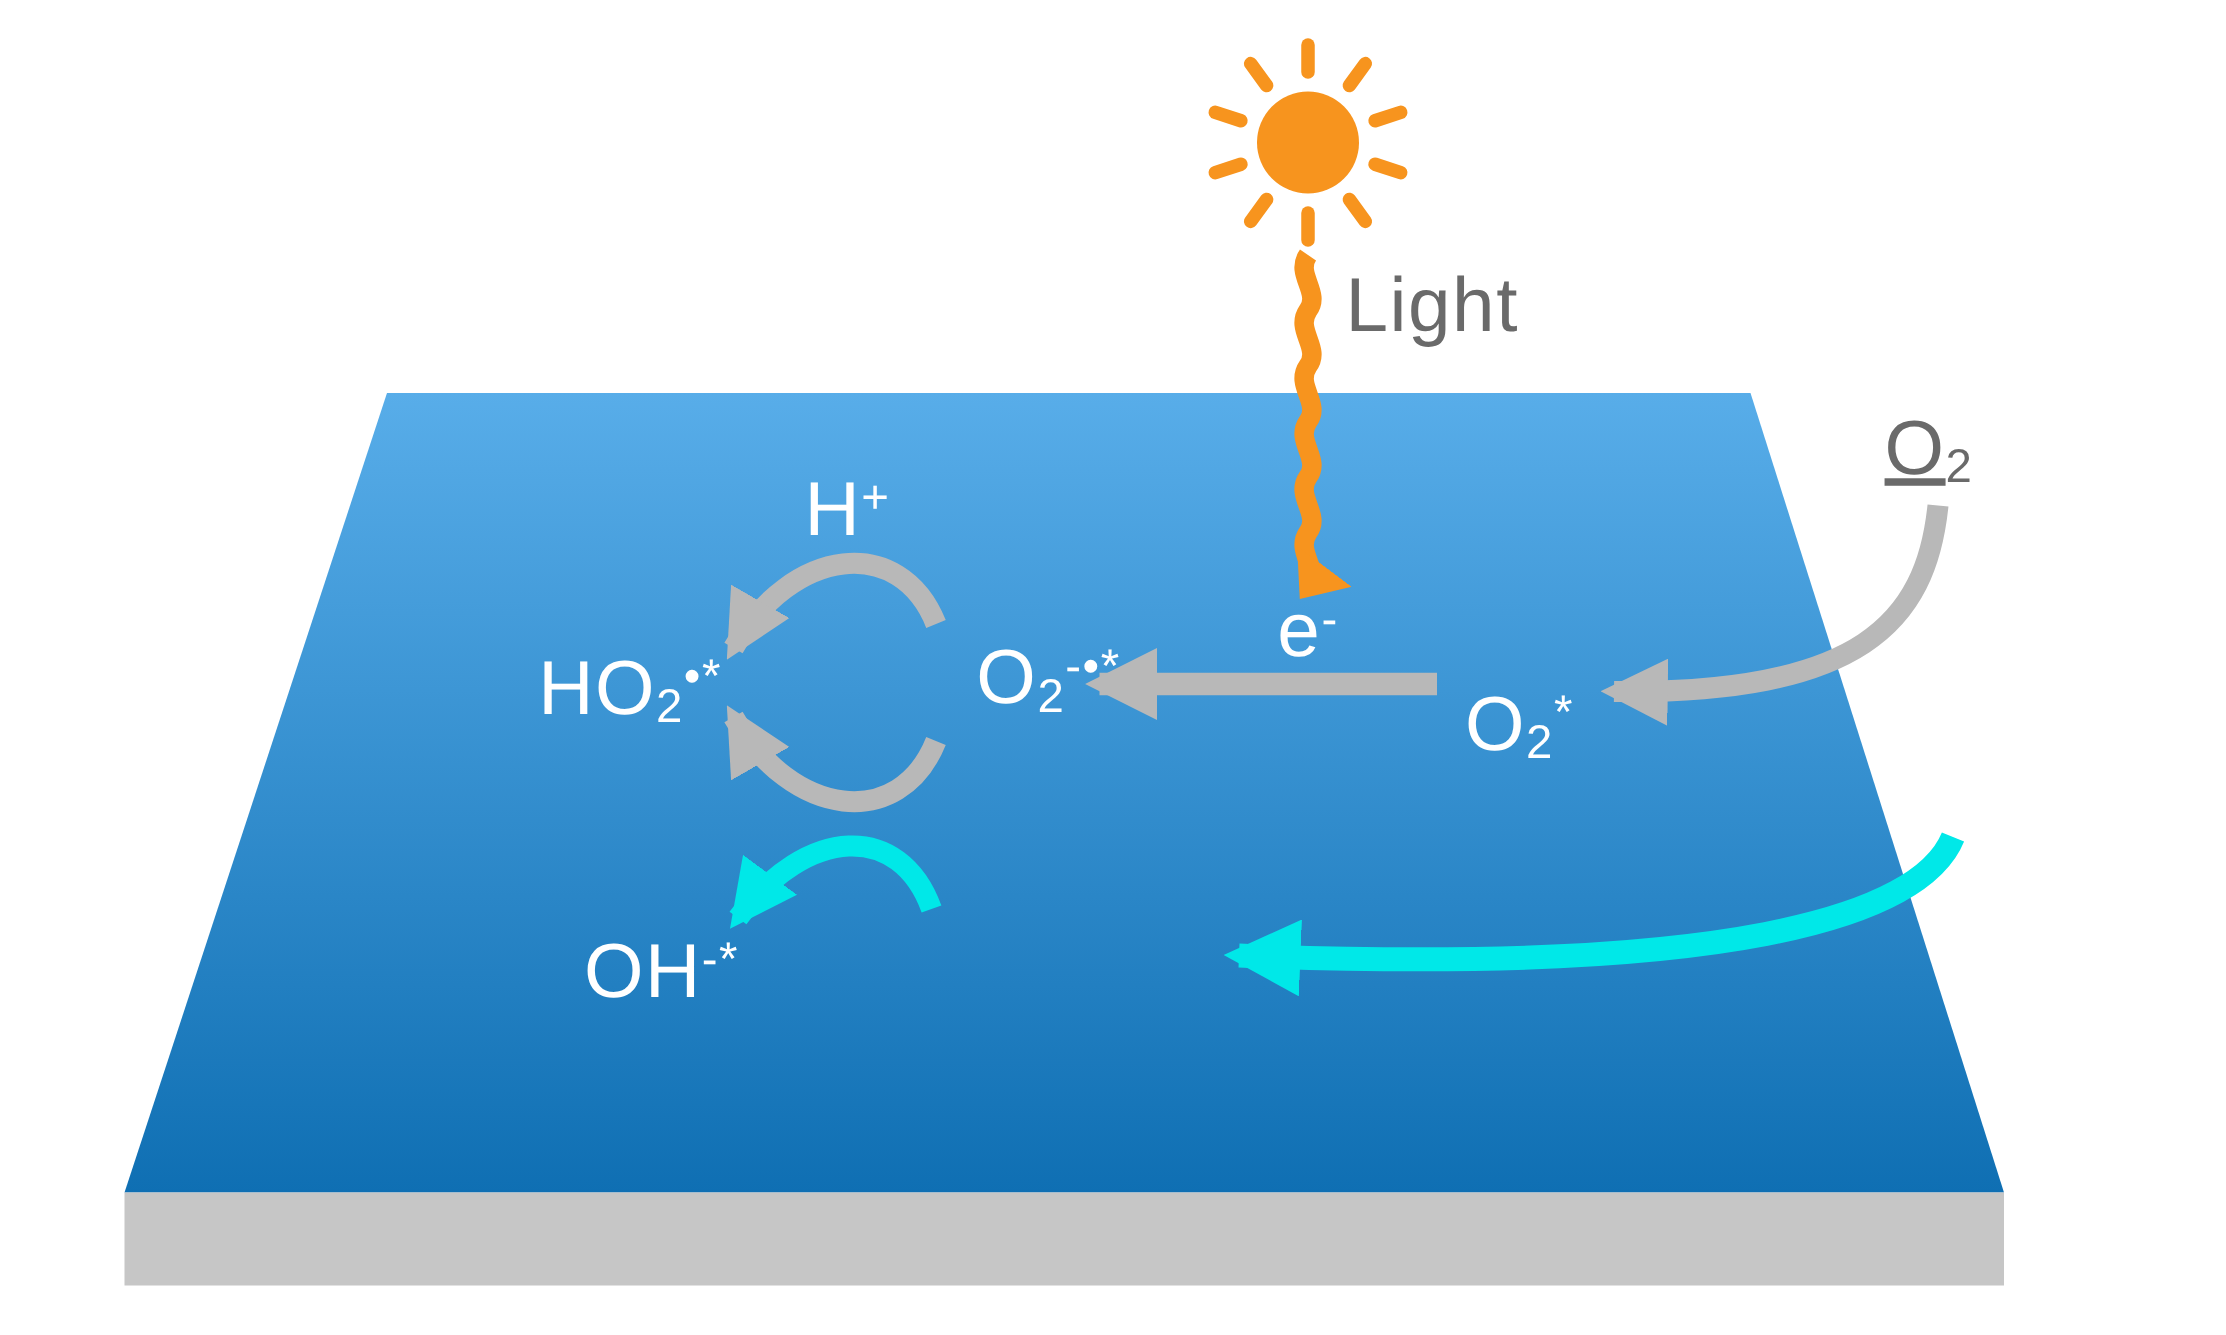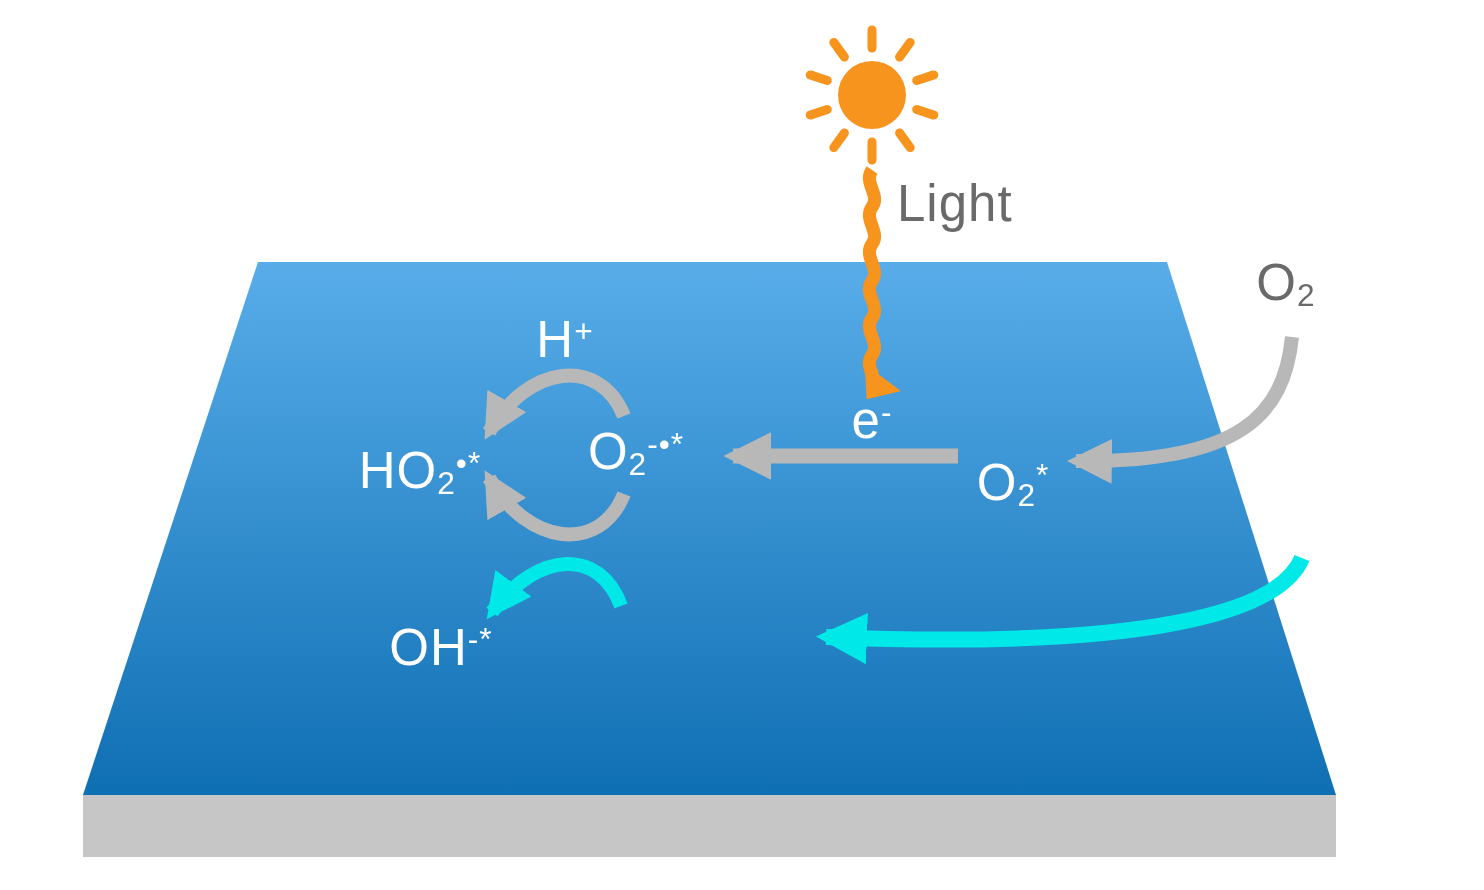--- a/index.html
+++ b/index.html
@@ -96,35 +96,35 @@
   </div>
 
   <div class="lbl" style="left:872px;top:420px;">
     <span>e</span><span class="sp">-</span>
   </div>
 
   <div class="lbl" style="left:565px;top:339px;">
     <span>H</span><span class="sp">+</span>
   </div>
 
-  <div class="lbl" style="left:420px;top:472px;">
+  <div class="lbl" style="left:420px;top:460px;">
     <span>HO</span><span class="sb">2</span><span class="sp">•*</span>
   </div>
 
-  <div class="lbl" style="left:636px;top:453px;">
+  <div class="lbl" style="left:699px;top:453px;">
     <span>O</span><span class="sb">2</span><span class="sp">-•*</span>
   </div>
 
   <div class="lbl" style="left:1013px;top:484px;">
     <span>O</span><span class="sb">2</span><span class="sp">*</span>
   </div>
 
   <div class="lbl" style="left:441px;top:647px;">
     <span>OH</span><span class="sp">-*</span>
   </div>
 
 
-  <div class="lbl gray" style="left:1286px;top:284px;">
+  <div class="lbl gray" style="left:1286px;top:300px;text-decoration:underline;">
     <span>O</span><span class="sb">2</span>
   </div>
 
 
 </div>
 
 </body></html>

